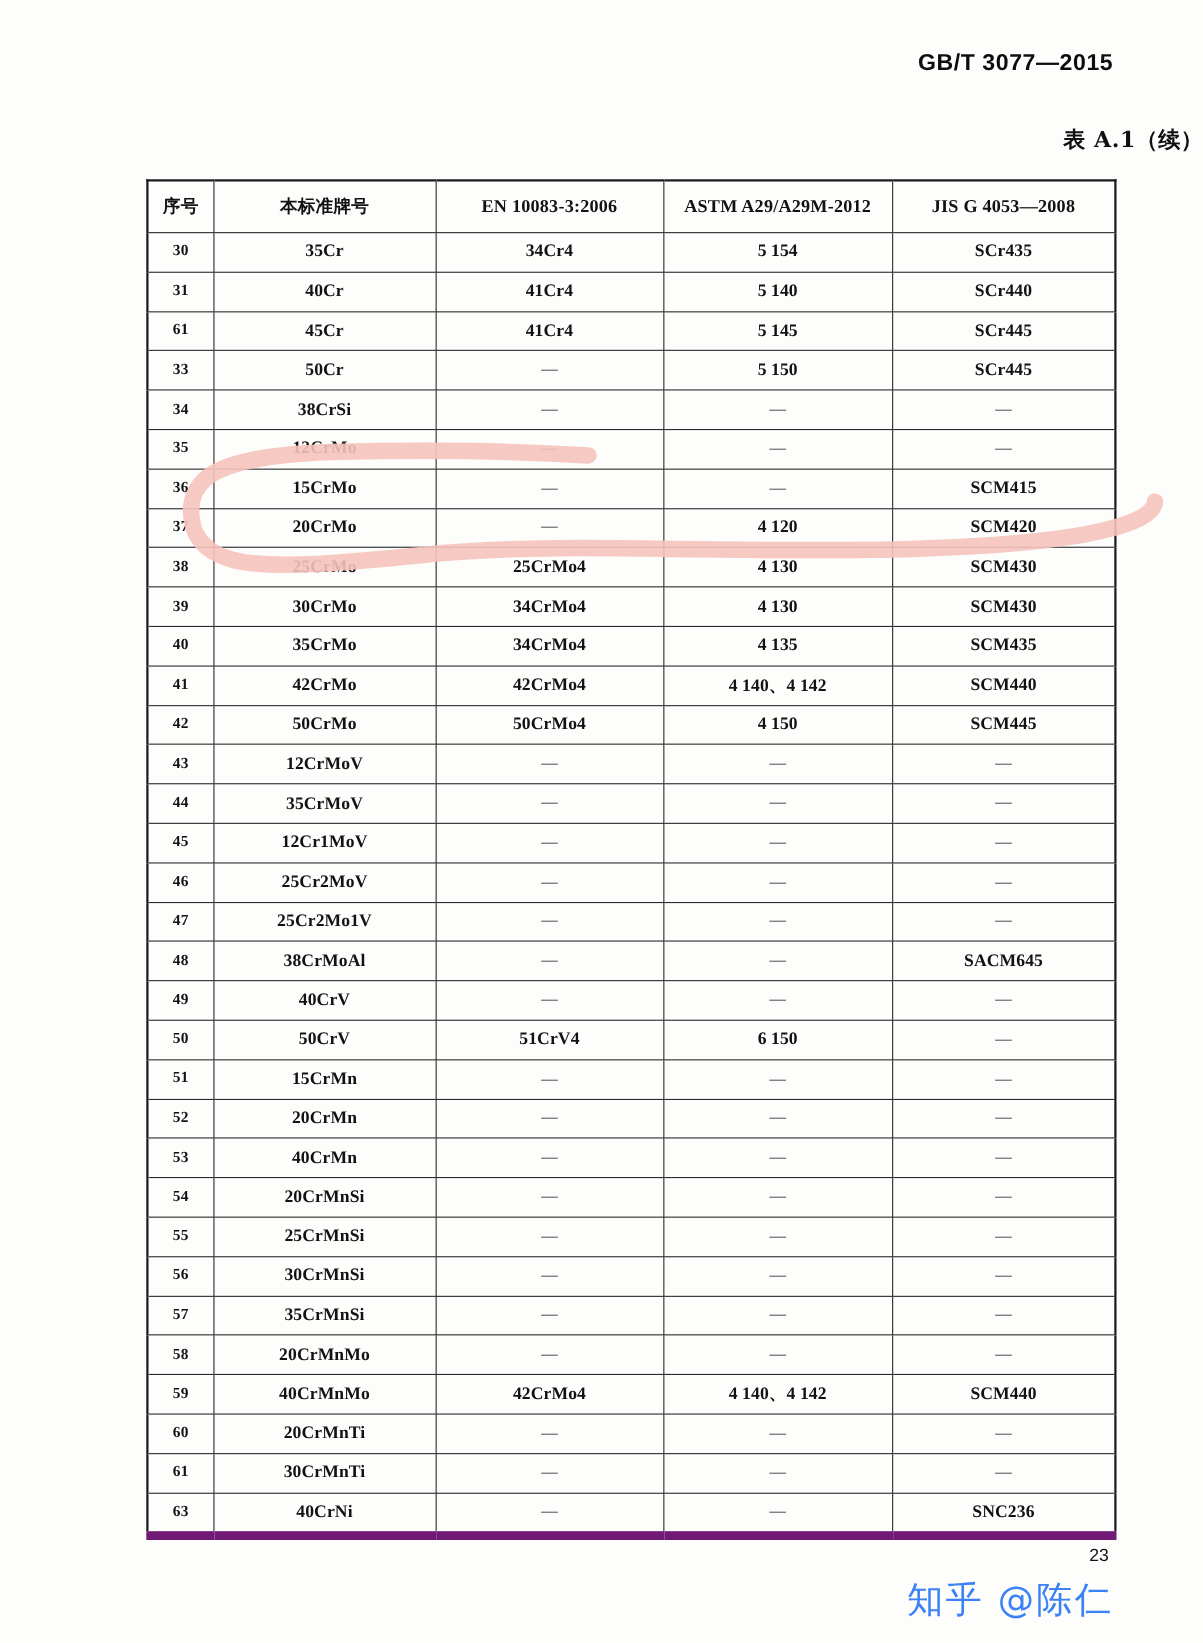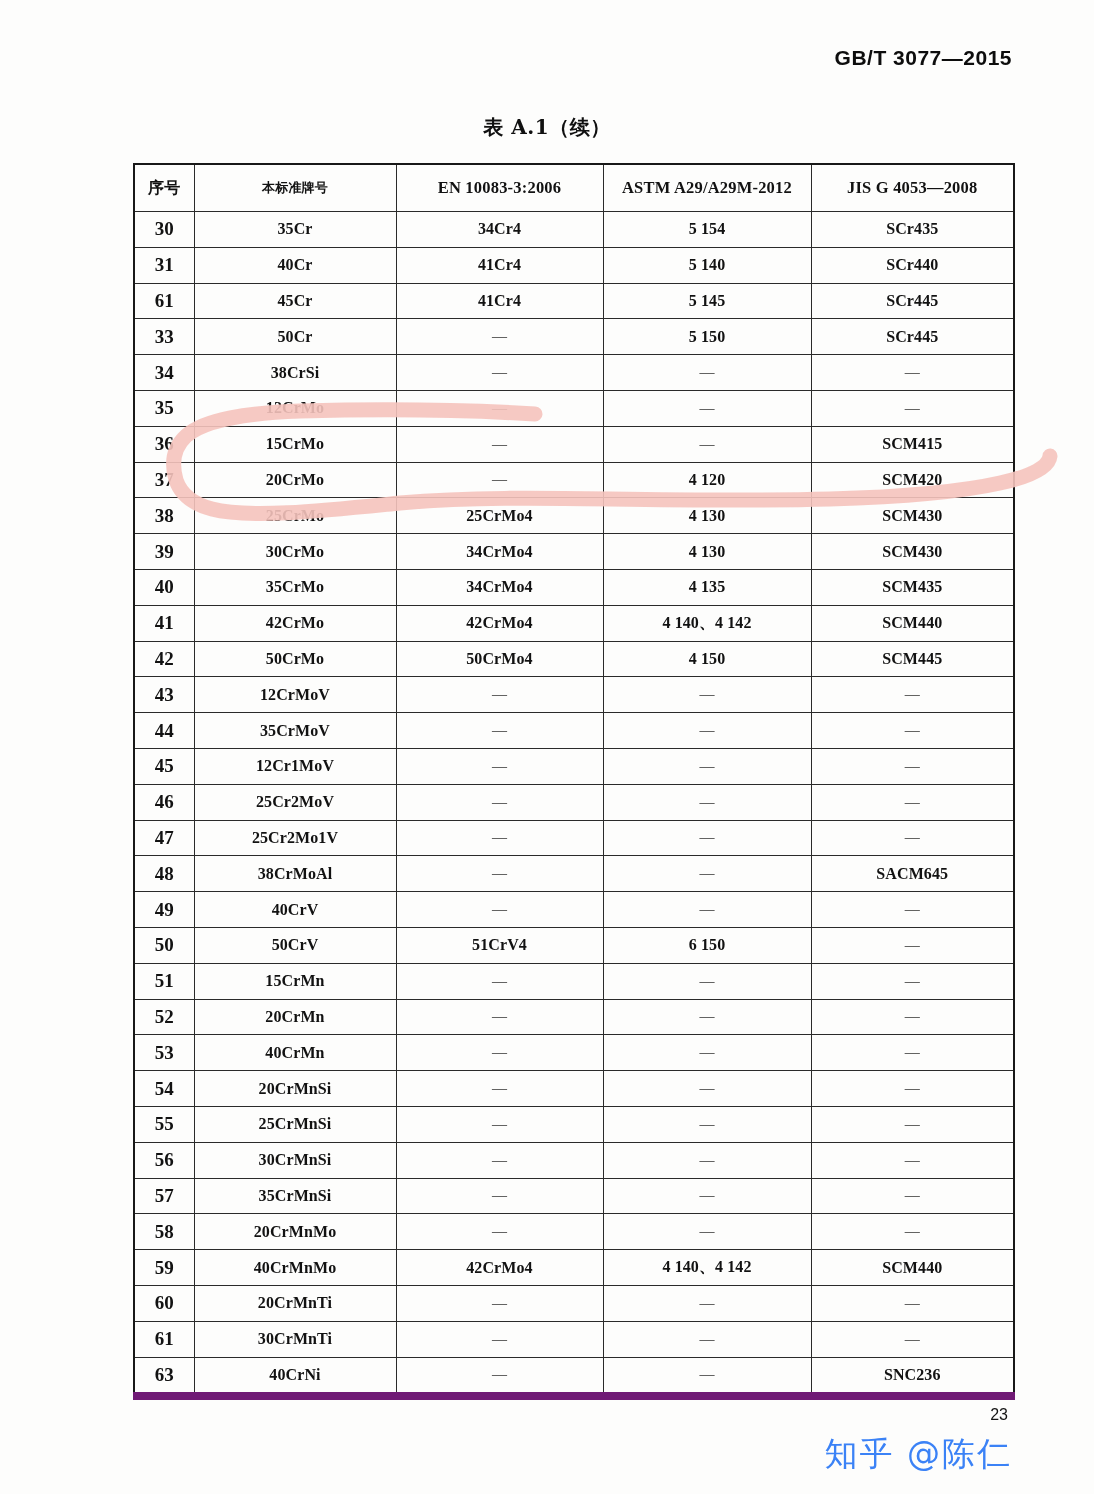--- a/index.html
+++ b/index.html
@@ -35,21 +35,21 @@
     color: #0d0d0d;
     white-space: nowrap;
   }
 
   
   .table-caption {
     position: absolute;
     top: 114px;
     left: 0;
     width: 1094px;
-    text-align: center;
+    text-align: right;
     font-family: "DejaVu Serif", "Liberation Serif", serif;
     font-weight: bold;
     font-size: 20px;
     letter-spacing: 0.5px;
     color: #101010;
   }
 
   
   .table-wrap {
     position: absolute;
@@ -88,34 +88,34 @@
     letter-spacing: 0.2px;
     border-top: 2px solid #181818;
     border-bottom: 1px solid #2a2a2a;
   }
   table.data-table thead th.h-idx {
     font-family: "DejaVu Sans", "Liberation Sans", sans-serif;
     font-size: 16px;
   }
   table.data-table thead th.h-grade {
     font-family: "DejaVu Sans", "Liberation Sans", sans-serif;
-    font-size: 13px;
+    font-size: 16px;
   }
   table.data-table tbody td {
     height: 34.8px;
     font-family: "Liberation Serif", "DejaVu Serif", serif;
     font-weight: bold;
     font-size: 16px;
     letter-spacing: 0.1px;
   }
   table.data-table tbody tr:last-child td {
     border-bottom: 8px solid #701a75;
   }
   table.data-table tbody td.idx {
-    font-size: 19px;
+    font-size: 14px;
   }
   table.data-table tbody td.dash {
     font-weight: normal;
     font-size: 15px;
     color: #2b2b2b;
   }
   
   table.data-table tbody td:first-child,
   table.data-table thead th:first-child { border-left: 2px solid #181818; }
   table.data-table tbody td:last-child,

